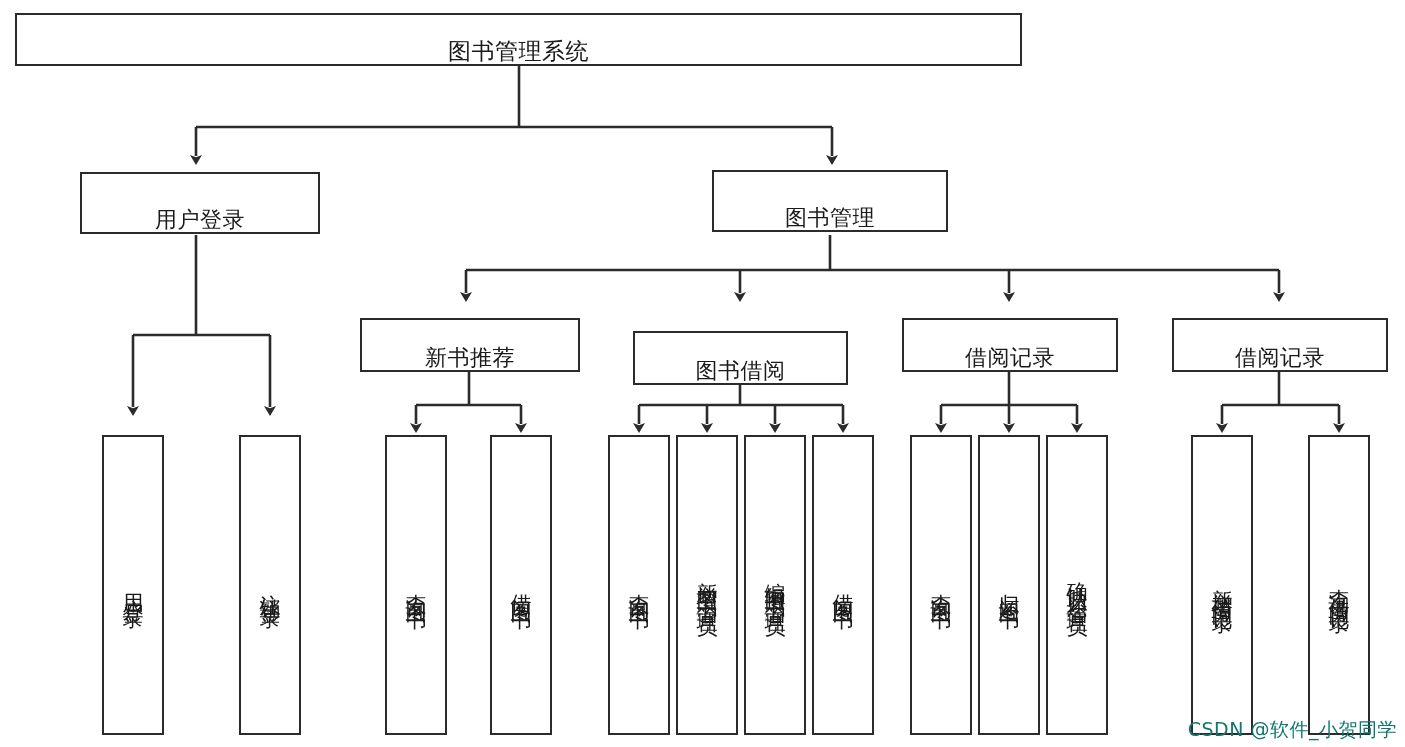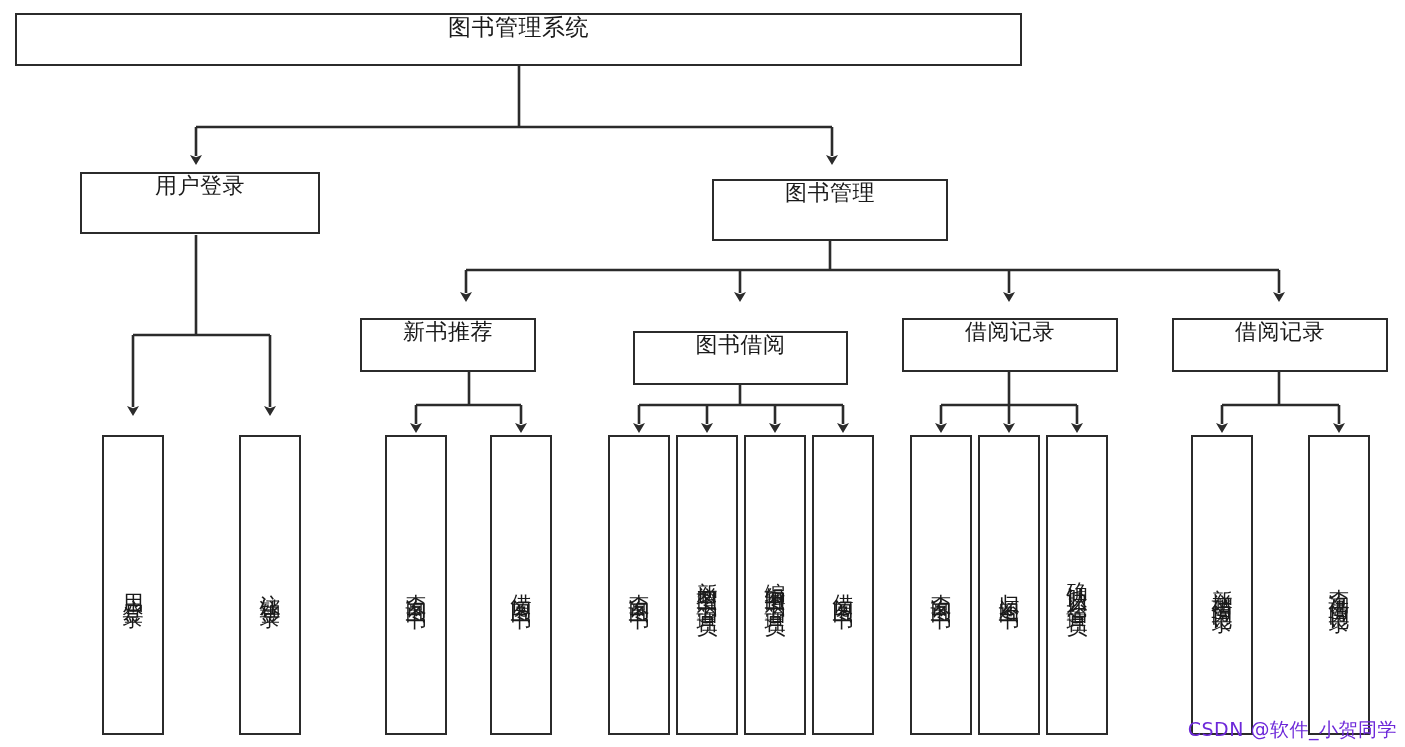--- a/index.html
+++ b/index.html
@@ -26,21 +26,21 @@
     width: 1405px;
     height: 747px;
     pointer-events: none;
   }
   .node {
     position: absolute;
     box-sizing: border-box;
     background: #ffffff;
     border: 2px solid #2b2b2b;
     display: flex;
-    align-items: flex-start;
+    align-items: flex-end;
     justify-content: center;
     color: #1a1a1a;
   }
   .node.horiz {
     font-size: 22px;
     letter-spacing: 0.5px;
     line-height: 1.1;
   }
   .node.root {
     font-size: 23px;
@@ -60,21 +60,21 @@
   }
   .node .lbl {
     display: block;
     white-space: nowrap;
   }
   #watermark {
     position: absolute;
     right: 8px;
     bottom: 4px;
     font-size: 19px;
-    color: #6d28d9;
+    color: #0f766e;
     letter-spacing: 0.5px;
     white-space: nowrap;
   }
 </style>
 </head>
 <body>
 
 <div id="canvas">
 
   <svg id="edges" viewBox="0 0 1405 747">
@@ -128,25 +128,25 @@
   </svg>
 
   <div class="node horiz root" style="left:15px; top:13px; width:1007px; height:53px;">
     <span class="lbl">图书管理系统</span>
   </div>
 
   <div class="node horiz" style="left:80px; top:172px; width:240px; height:62px;">
     <span class="lbl">用户登录</span>
   </div>
 
-  <div class="node horiz" style="left:712px; top:179px; width:236px; height:62px;">
+  <div class="node horiz" style="left:712px; top:170px; width:236px; height:62px;">
     <span class="lbl">图书管理</span>
   </div>
 
-  <div class="node horiz" style="left:360px; top:318px; width:176px; height:54px;">
+  <div class="node horiz" style="left:360px; top:318px; width:220px; height:54px;">
     <span class="lbl">新书推荐</span>
   </div>
 
   <div class="node horiz" style="left:633px; top:331px; width:215px; height:54px;">
     <span class="lbl">图书借阅</span>
   </div>
 
   <div class="node horiz" style="left:902px; top:318px; width:216px; height:54px;">
     <span class="lbl">借阅记录</span>
   </div>

